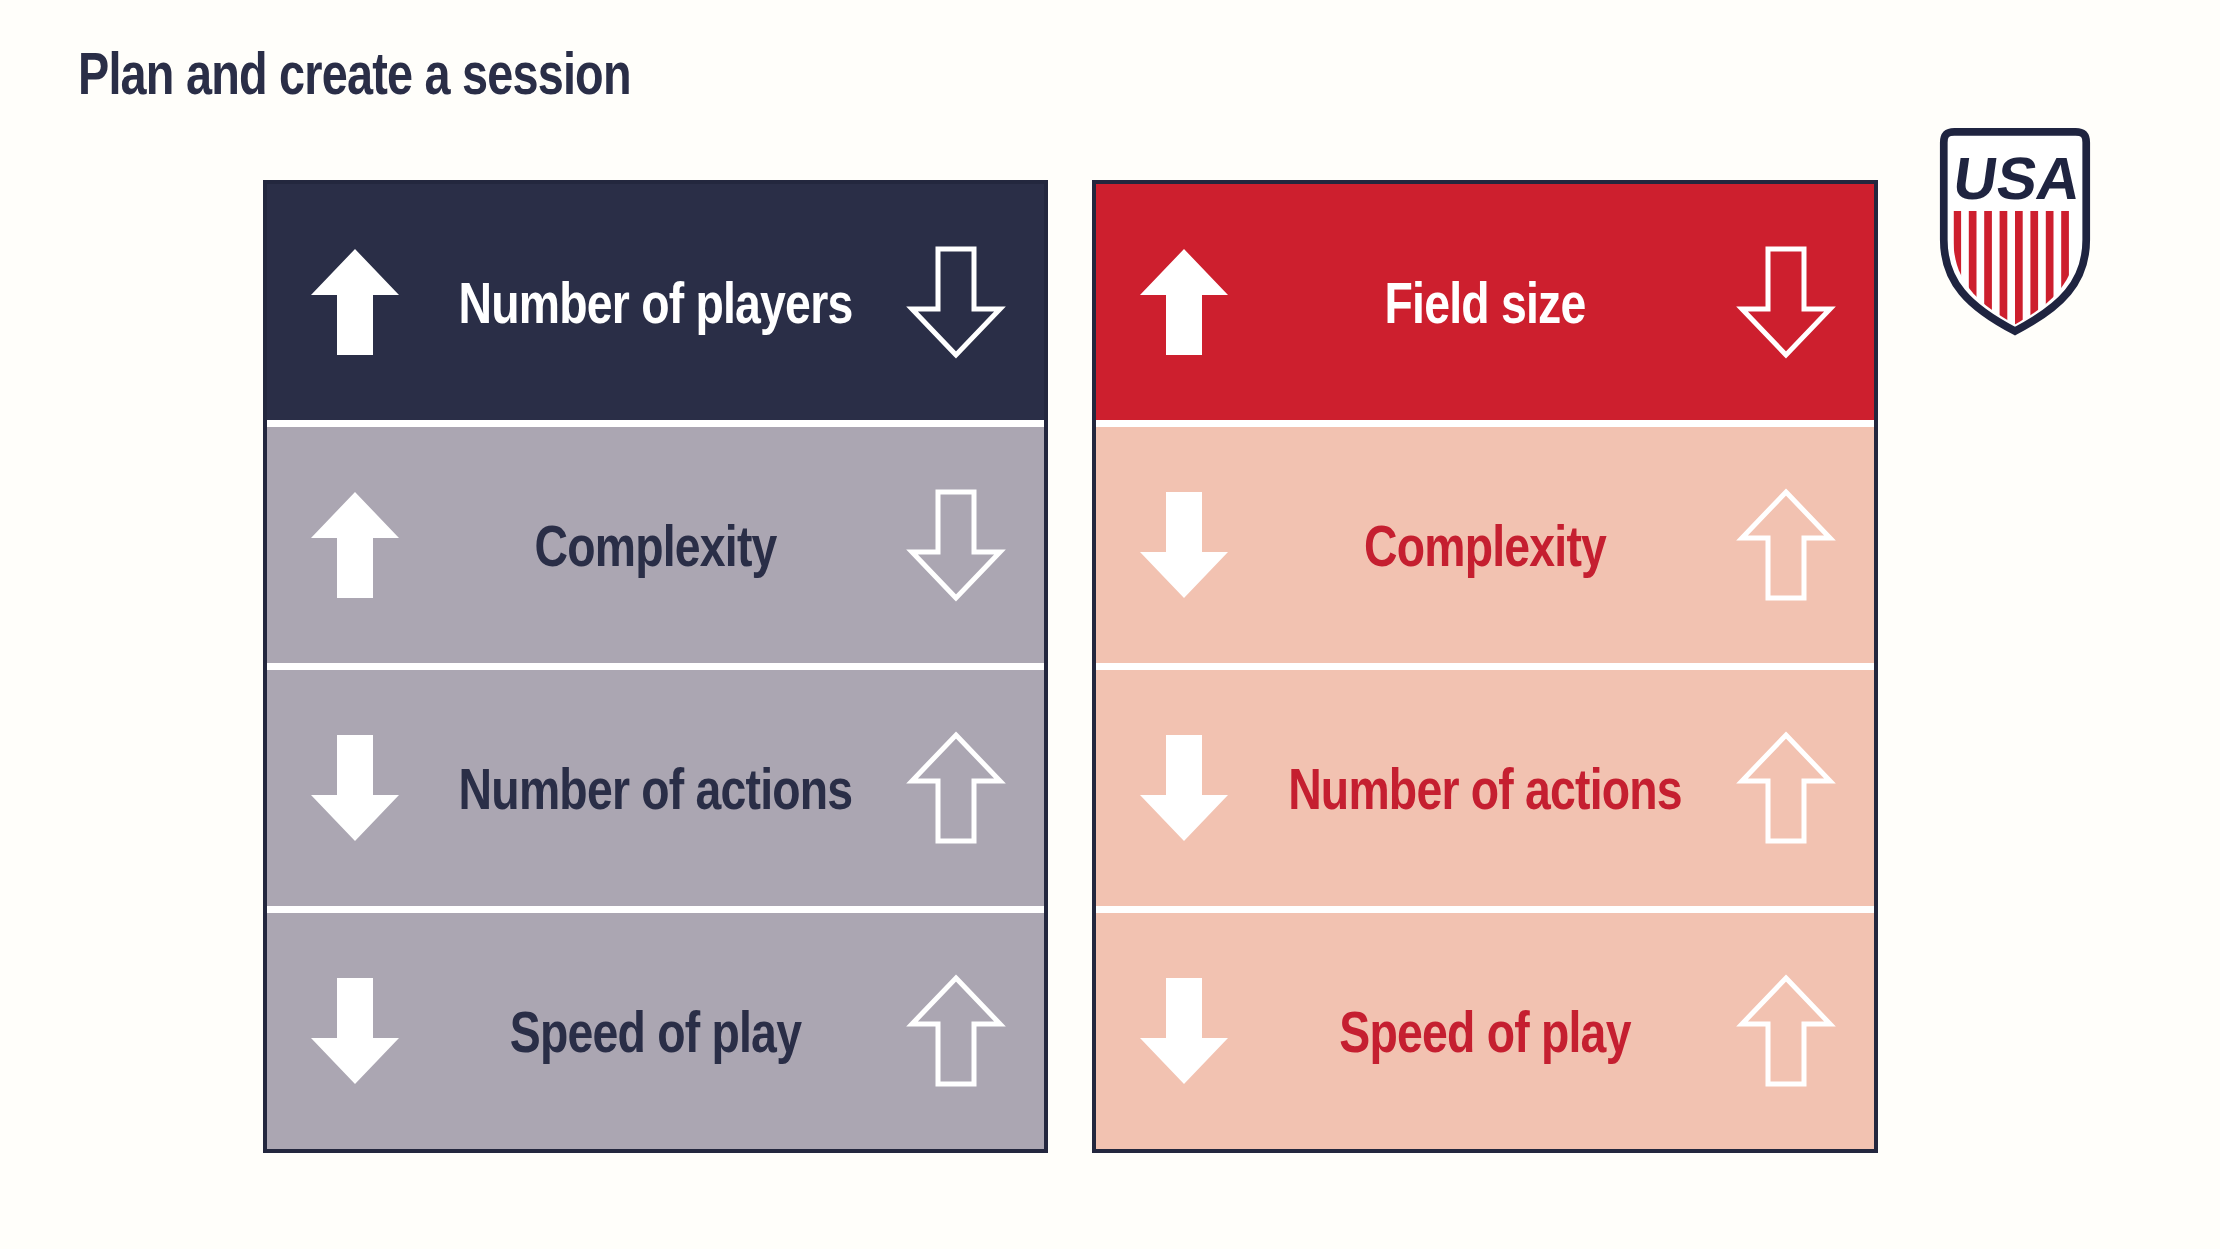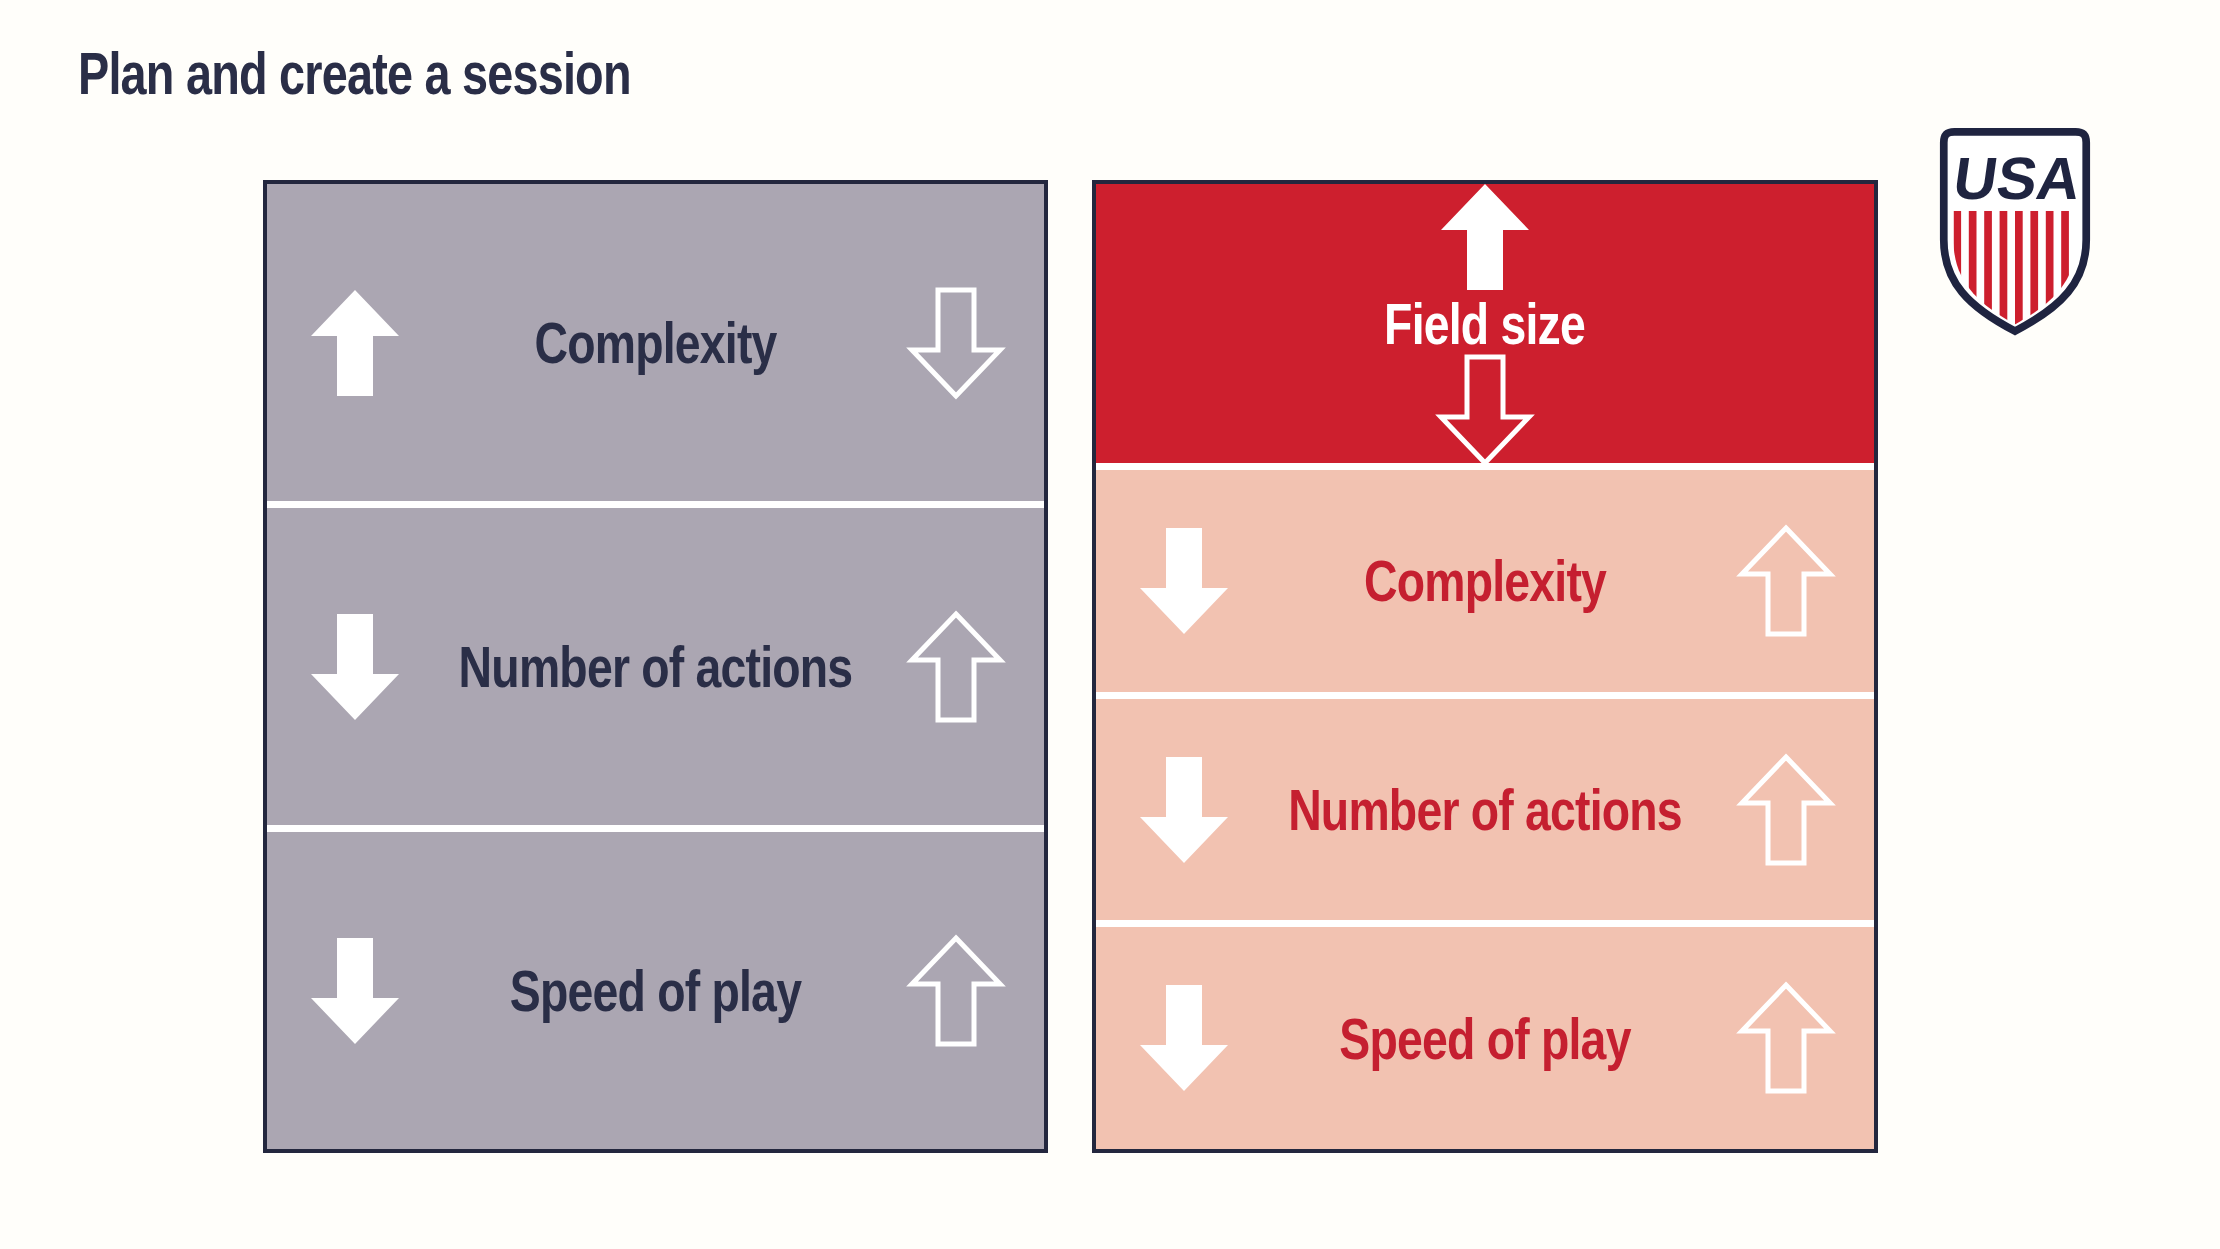--- a/index.html
+++ b/index.html
@@ -29,21 +29,21 @@
   #col-left  { left: 263px;  width: 785px; }
   #col-right { left: 1092px; width: 786px; }
 
   .row {
     flex: 1 1 0;
     display: flex; align-items: center;
     padding: 0 44px;
   }
   .bg-navy { background: #2a2e47; }
   .bg-gray { background: #aba6b2; }
-  .bg-red  { background: #cd1f2e; flex-direction: column; }
+  .bg-red  { background: #cd1f2e; }
   .bg-pink { background: #f2c2b1; }
 
   .row-label {
     flex: 1 1 auto; text-align: center;
     font-size: 58px; font-weight: 700; letter-spacing: -1px;
     transform: scaleX(0.8); transform-origin: 50% 50%;
   }
   .text-white { color: #ffffff; }
   .text-navy  { color: #2a2e47; }
   .text-red   { color: #c51f30; }
@@ -60,20 +60,33 @@
   .crest svg { width: 100%; height: 100%; display: block; }
 </style>
 </head>
 <body>
 
 <h1 class="page-title">
   <span class="squeeze">Plan and create a session</span>
 </h1>
 
 <section class="col" id="col-left">
+  <div class="row bg-navy">
+    <span class="arrow up filled">
+      <svg viewBox="0 0 88 106">
+          <polygon points="44,0 88,46 62,46 62,106 26,106 26,46 0,46"></polygon>
+        </svg>
+    </span>
+    <div class="row-label text-white">Number of players</div>
+    <span class="arrow down outline">
+      <svg viewBox="0 0 88 106">
+          <polygon points="44,0 88,46 62,46 62,106 26,106 26,46 0,46"></polygon>
+        </svg>
+    </span>
+  </div>
   <div class="row bg-gray">
     <span class="arrow up filled">
       <svg viewBox="0 0 88 106">
           <polygon points="44,0 88,46 62,46 62,106 26,106 26,46 0,46"></polygon>
         </svg>
     </span>
     <div class="row-label text-navy">Complexity</div>
     <span class="arrow down outline">
       <svg viewBox="0 0 88 106">
           <polygon points="44,0 88,46 62,46 62,106 26,106 26,46 0,46"></polygon>

